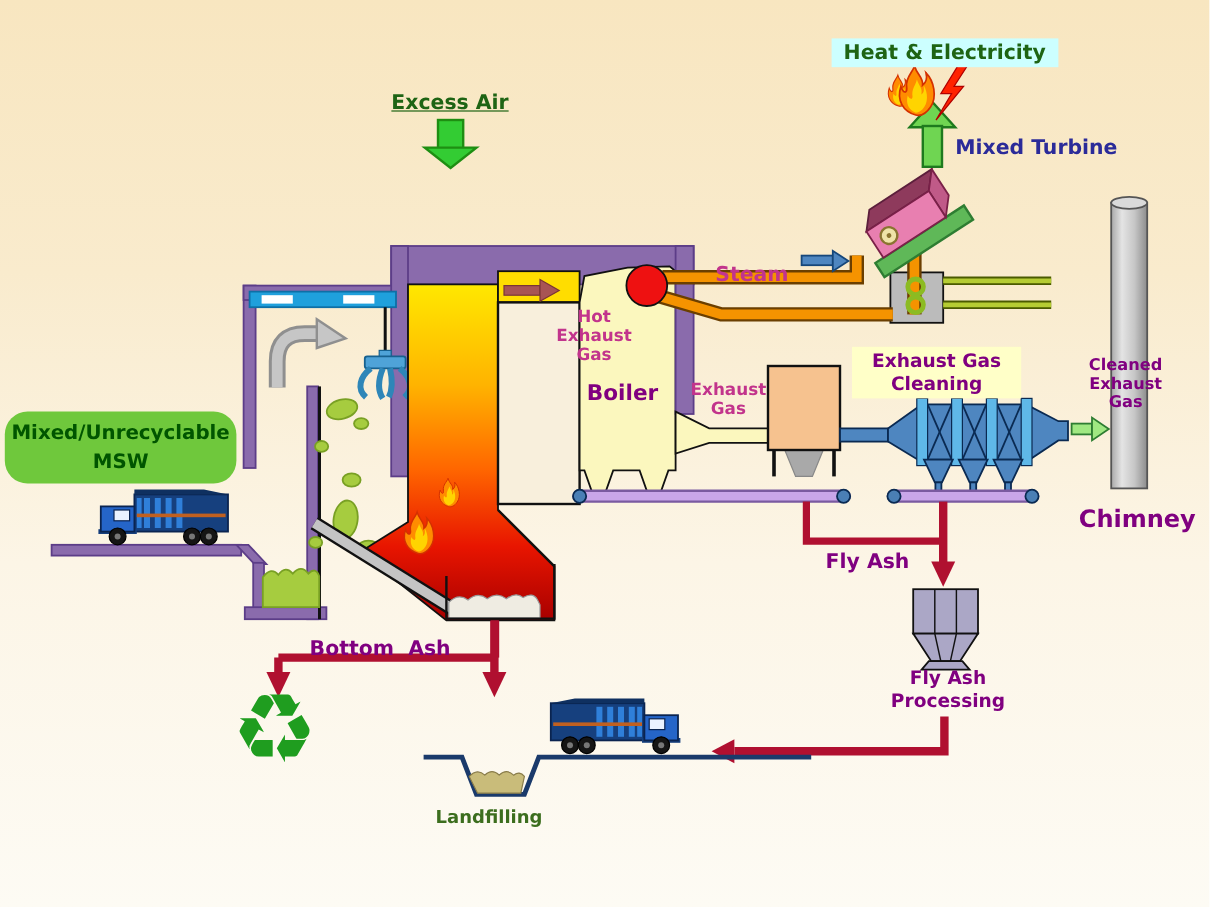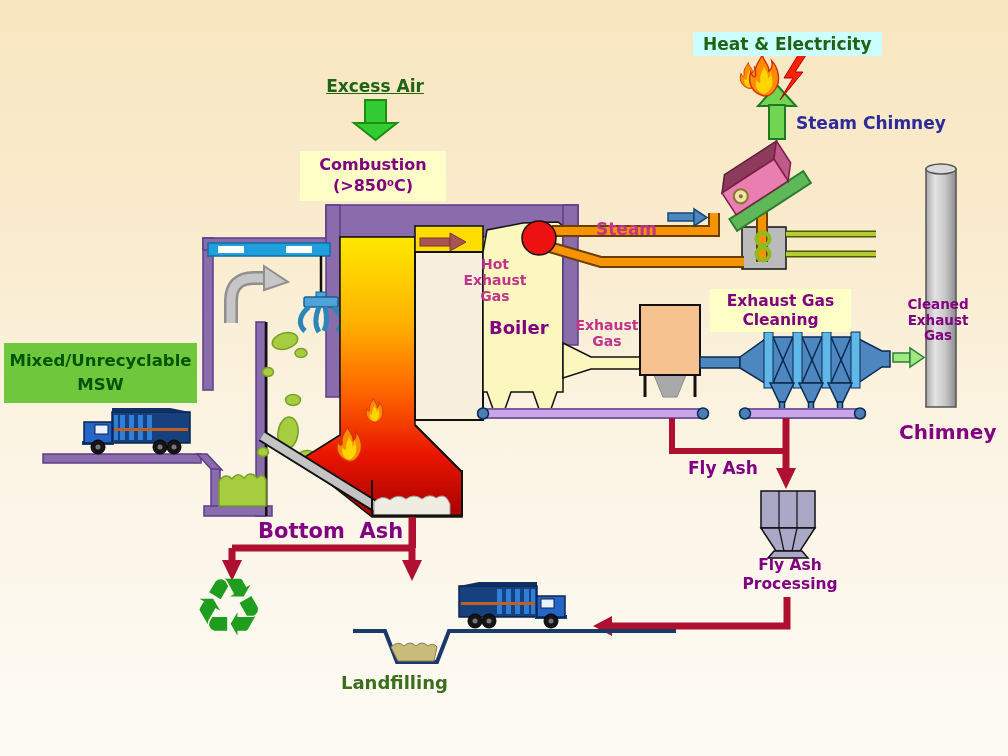--- a/index.html
+++ b/index.html
@@ -8,21 +8,21 @@
     font-family:"DejaVu Sans",sans-serif;}
   #stage svg{position:absolute;left:0;top:0;}
   .lbl{position:absolute;font-weight:bold;white-space:pre-line;line-height:1.2;}
   .ctr{text-align:center;}
   .purple{color:#800080;}
   .magenta{color:#C2348C;}
   .dkgreen{color:#1E6414;text-align:center;}
   .navy{color:#2B2B99;}
   .box-yellow{background:#FFFFC8;}
   .box-cyan{background:#CCFFFF;}
-  .box-green{background:#6FC83C;color:#005500;}
+  .box-green{background:#6FC83C;color:#005500;border-radius:19px;}
   .recycle{position:absolute;color:#1F9D1F;font-size:80px;line-height:1;}
 </style>
 </head>
 <body>
 
 <div id="stage">
 
 <svg width="1008" height="756" viewBox="0 0 1008 756">
   <defs>
     <linearGradient id="furn" x1="0" y1="0" x2="0" y2="1">
@@ -264,39 +264,37 @@
   <use href="#truck" transform="translate(190,406) scale(-1,1)"></use>
   <use href="#truck" transform="translate(459,580)"></use>
 
   <g fill="#33CC33" stroke="#1E8E12" stroke-width="2">
     <rect x="365" y="100" width="21" height="24"></rect>
     <polygon points="354,123 397,123 375.5,140"></polygon>
   </g>
 </svg>
 
 <div class="lbl dkgreen ctr" style="left:310px;top:76px;width:130px;font-size:17px;text-decoration:underline;">Excess Air</div>
-<div class="lbl purple ctr box-yellow" style="left:300px;top:151px;width:146px;font-size:16px;padding:4px 0;line-height:1.3;">Combustion
-(&gt;850⁰C)</div>
 <div class="lbl dkgreen box-cyan" style="left:693px;top:32px;font-size:17px;padding:2px 10px;">Heat &amp; Electricity</div>
-<div class="lbl navy" style="left:796px;top:113px;font-size:17px;">Steam Chimney</div>
+<div class="lbl navy" style="left:796px;top:113px;font-size:17px;">Mixed Turbine</div>
 <div class="lbl magenta" style="left:596px;top:219px;font-size:17px;">Steam</div>
 <div class="lbl magenta ctr" style="left:415px;top:256px;width:72px;font-size:14px;line-height:1.15;margin-left:44px;">Hot
 Exhaust
 Gas</div>
 <div class="lbl purple" style="left:489px;top:317px;font-size:18px;text-align:center;">Boiler</div>
 <div class="lbl magenta ctr" style="left:573px;top:317px;width:68px;font-size:14px;line-height:1.15;">Exhaust
 Gas</div>
 <div class="lbl purple ctr box-yellow" style="left:710px;top:289px;width:141px;font-size:15.5px;padding:3px 0;">Exhaust Gas
 Cleaning</div>
 <div class="lbl purple ctr" style="left:856px;top:297px;width:72px;font-size:13.5px;line-height:1.15;margin-left:46px;">Cleaned
 Exhaust
 Gas</div>
 <div class="lbl purple" style="left:899px;top:420px;font-size:20px;">Chimney</div>
 <div class="lbl purple" style="left:688px;top:458px;font-size:17px;">Fly Ash</div>
 <div class="lbl purple ctr" style="left:742px;top:556px;width:96px;font-size:15.5px;">Fly Ash
 Processing</div>
-<div class="lbl purple" style="left:258px;top:519px;font-size:21px;">Bottom&nbsp; Ash</div>
-<div class="lbl dkgreen" style="left:341px;top:672px;font-size:18px;color:#3C6E1E;">Landfilling</div>
+<div class="lbl purple" style="left:258px;top:531px;font-size:17px;">Bottom&nbsp; Ash</div>
+<div class="lbl dkgreen" style="left:363px;top:672px;font-size:15px;color:#3C6E1E;">Landfilling</div>
 <div class="lbl ctr box-green" style="left:4px;top:343px;width:193px;font-size:16.5px;padding:6px 0;line-height:1.45;">Mixed/Unrecyclable
 MSW</div>
 <div class="recycle" style="left:193px;top:568px;">♻</div>
 
 </div>
 
 </body></html>

